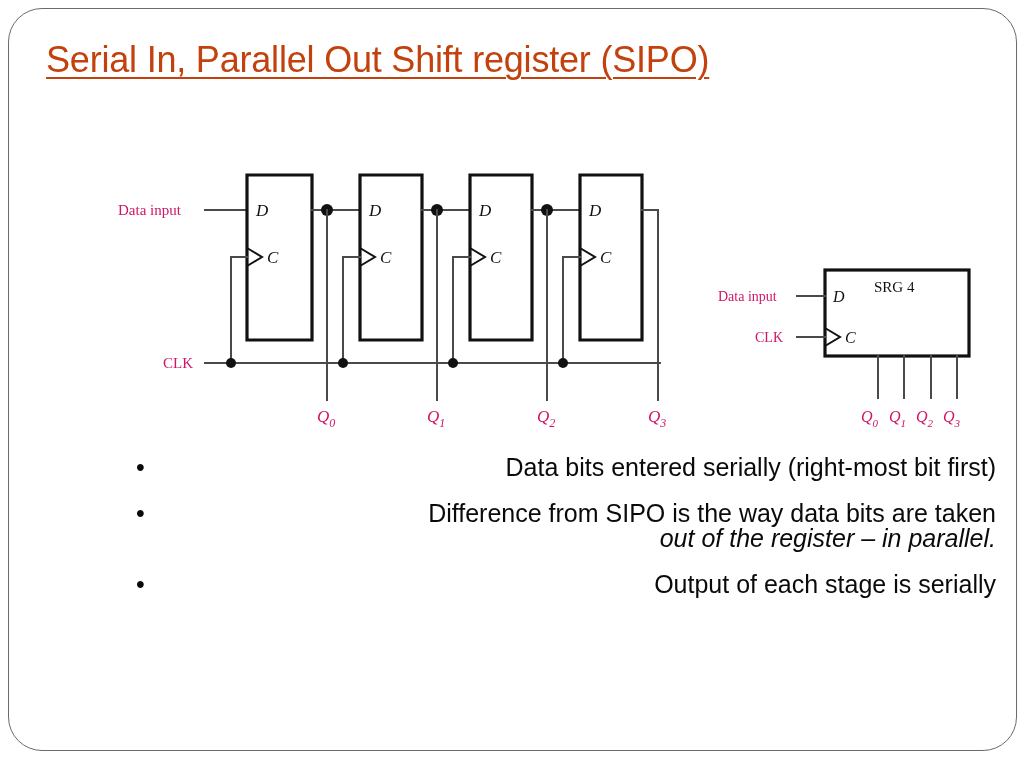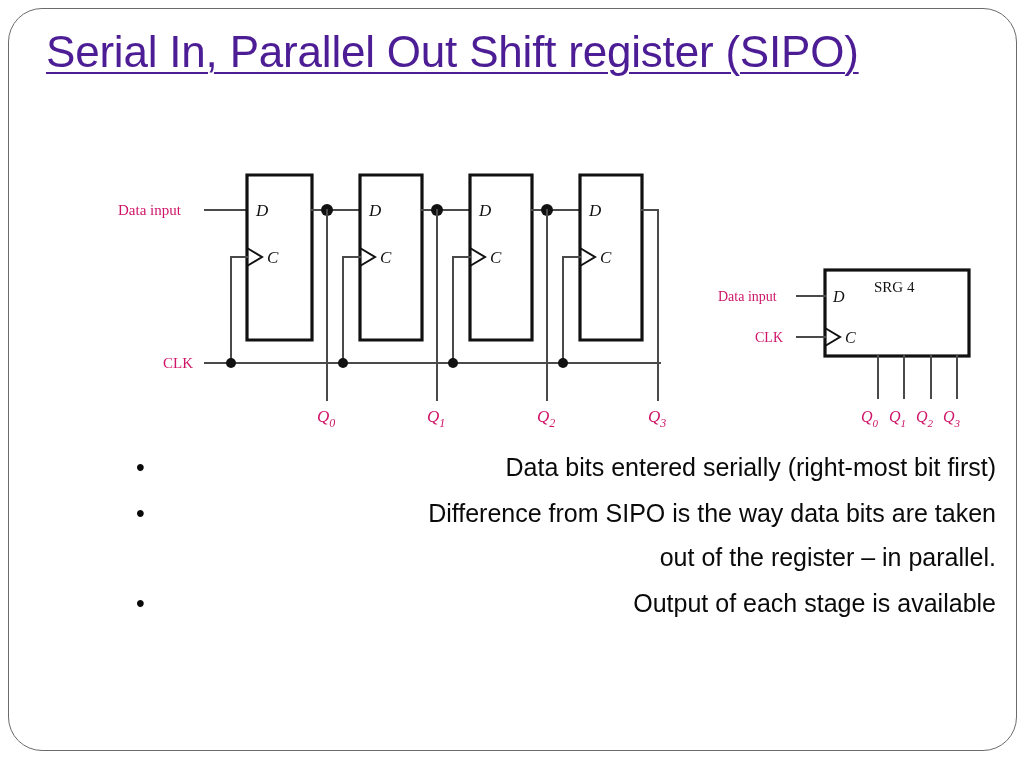--- a/index.html
+++ b/index.html
@@ -20,26 +20,26 @@
   #slide-frame {
     position: absolute;
     left: 8px; top: 8px;
     width: 1009px; height: 743px;
     border: 1px solid #6b6b6b;
     border-radius: 34px;
     pointer-events: none;
   }
   #slide-title {
     position: absolute;
-    left: 46px; top: 27px;
+    left: 46px; top: 39px;
     font-family: "Liberation Sans", sans-serif;
-    font-size: 44px;
+    font-size: 36px;
     font-weight: 400;
     letter-spacing: -0.2px;
-    color: #4c1d95;
+    color: #c2410c;
     text-decoration: underline;
     text-underline-offset: 5px;
     text-decoration-thickness: 2px;
     white-space: nowrap;
   }
   #figure {
     position: absolute;
     left: 0px; top: 150px;
     width: 1024px; height: 300px;
   }
@@ -61,22 +61,22 @@
     width: 32px;
     flex: 0 0 32px;
     font-size: 25px;
     line-height: 1.0;
     text-align: left;
     color: #0a0a0a;
   }
   .bullet-text { flex: 1 1 auto; text-align: right; }
   .bullet-text .line2 {
     display: block;
-    margin-top: 19px;
     margin-left: 6px;
+    font-style: italic;
   }
   text.sig {
     font-family: "Liberation Serif", serif;
     fill: #cf1568;
   }
   text.pin {
     font-family: "Liberation Serif", serif;
     font-style: italic;
     fill: #111111;
   }
@@ -192,17 +192,17 @@
       <span class="bullet-text"><span> Data bits entered serially (right-most bit first)</span></span>
     </div>
 
     <div class="bullet-row">
       <span class="bullet-mark">•</span>
       <span class="bullet-text"><span> Difference from SIPO is the way data bits are taken</span><span class="line2">out of the register – in parallel.</span></span>
     </div>
 
     <div class="bullet-row">
       <span class="bullet-mark">•</span>
-      <span class="bullet-text"><span> Output of each stage is available</span></span>
+      <span class="bullet-text"><span> Output of each stage is serially</span></span>
     </div>
 
   </div>
 </div>
 
 </body></html>

